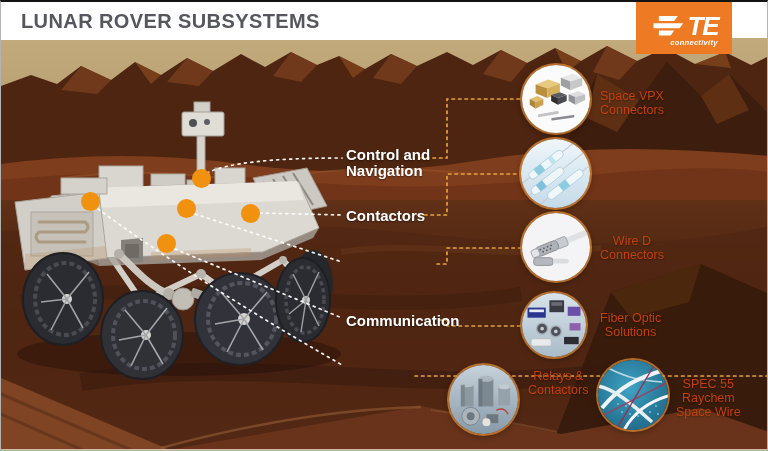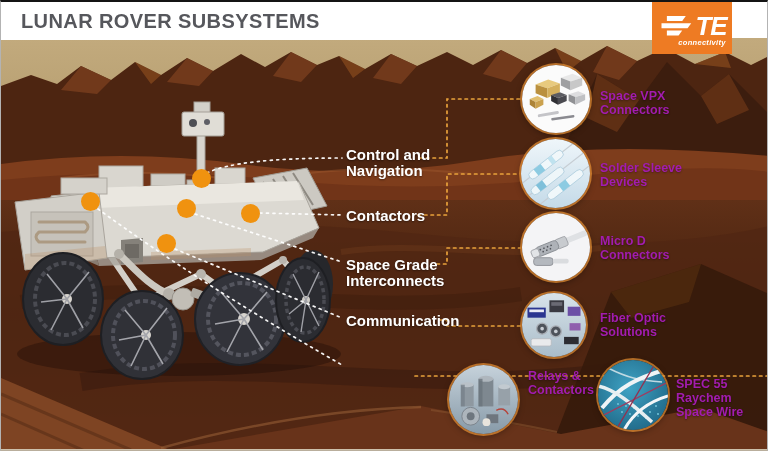--- a/index.html
+++ b/index.html
@@ -3,29 +3,29 @@
 <meta charset="utf-8">
 <style>
   html,body{margin:0;padding:0;background:#e8e8e8;font-family:"Liberation Sans",sans-serif;}
   .canvas{position:relative;width:768px;height:451px;overflow:hidden;background:#fff;
           border-top:2px solid #141414;border-bottom:1px solid #b9ae9c;
           border-left:1px solid #b3b3b3;border-right:1px solid #b3b3b3;box-sizing:border-box;}
   .scene,.connectors{position:absolute;left:0;top:0;width:768px;height:451px;}
   .scene{z-index:1;} .connectors{z-index:2;}
   .header{position:absolute;left:0;top:0;width:696px;height:38px;background:#ffffff;z-index:4;display:flex;align-items:center;}
   .title{margin-left:20px;font-size:20px;font-weight:800;letter-spacing:.4px;color:#56575c;}
-  .te-logo{position:absolute;right:35px;top:0;width:80px;height:52px;background:#ee7b23;z-index:5;
+  .te-logo{position:absolute;right:35px;top:0;width:96px;height:52px;background:#ee7b23;z-index:5;
            display:flex;flex-direction:column;align-items:center;justify-content:center;color:#fff;}
   .te-row{display:flex;align-items:center;gap:2px;margin-top:4px;}
   .te-brand{font-size:26px;font-style:italic;font-weight:800;letter-spacing:-1px;line-height:1;}
   .te-tag{font-size:7.5px;font-style:italic;font-weight:700;letter-spacing:.3px;margin:-1px 6px 0 26px;}
   .sub-label{position:absolute;z-index:3;color:#ffffff;font-size:15px;line-height:16px;font-weight:800;
              white-space:pre-line;text-shadow:0 1px 2px rgba(0,0,0,.45);}
-  .prod-label{position:absolute;z-index:3;color:#a21caf;font-size:12.5px;line-height:14px;font-weight:700;
-              white-space:pre-line;text-shadow:0 1px 2px rgba(0,0,0,.35);}
+  .prod-label{position:absolute;z-index:3;color:#c2410c;font-size:12.5px;line-height:14px;font-weight:400;
+              white-space:pre-line;text-shadow:0 1px 2px rgba(0,0,0,.35);text-align:center;}
   .dot{position:absolute;z-index:3;width:19px;height:19px;border-radius:50%;background:#f0920f;}
   .pcircle{position:absolute;z-index:3;border-radius:50%;overflow:hidden;
            box-shadow:0 0 0 2px rgba(244,153,55,.65),0 2px 7px rgba(0,0,0,.4);}
   .pcircle svg{display:block;width:100%;height:100%;}
 </style>
 </head>
 <body>
 
 <div class="canvas">
 
@@ -176,22 +176,20 @@
 
   <span class="dot" style="left:191px;top:167px"></span>
   <span class="dot" style="left:80px;top:190px"></span>
   <span class="dot" style="left:176px;top:197px"></span>
   <span class="dot" style="left:240px;top:202px"></span>
   <span class="dot" style="left:156px;top:232px"></span>
 
   <div class="sub-label" style="left:345px;top:145px">Control and
 Navigation</div>
   <div class="sub-label" style="left:345px;top:206px">Contactors</div>
-  <div class="sub-label" style="left:345px;top:255px">Space Grade
-Interconnects</div>
   <div class="sub-label" style="left:345px;top:311px">Communication</div>
 
   <div class="pcircle" style="left:521px;top:63px;width:68px;height:68px">
     <svg viewBox="0 0 70 70">
       <rect width="70" height="70" fill="#fbfbfb"></rect>
       <polygon points="14,20 27,15 39,19 26,24" fill="#e8ca7e"></polygon>
         <polygon points="14,20 26,24 26,34 14,29" fill="#ba903f"></polygon>
         <polygon points="26,24 39,19 39,28 26,34" fill="#d5b05d"></polygon>
       <polygon points="40,13 52,9 62,13 50,17" fill="#e8e8e8"></polygon>
         <polygon points="40,13 50,17 50,26 40,21" fill="#9fa0a2"></polygon>
@@ -325,23 +323,21 @@
       <path d="M4 48 C 22 26 40 18 66 10" stroke="#eff4f6" stroke-width="4" fill="none"></path>
       <path d="M0 26 C 18 30 34 44 54 62" stroke="#e6eef1" stroke-width="3.5" fill="none"></path>
       <path d="M26 70 C 36 52 50 42 70 36" stroke="#f2f6f8" stroke-width="3" fill="none"></path>
       <path d="M0 58 L70 22" stroke="#a23a5e" stroke-width="1.4" fill="none"></path>
       <path d="M18 70 L58 2" stroke="#93314f" stroke-width="1.4" fill="none"></path>
     </svg>
   </div>
 
   <div class="prod-label" style="left:599px;top:87px">Space VPX
 Connectors</div>
-  <div class="prod-label" style="left:599px;top:159px">Solder Sleeve
-Devices</div>
-  <div class="prod-label" style="left:599px;top:232px">Micro D
+  <div class="prod-label" style="left:599px;top:232px">Wire D
 Connectors</div>
   <div class="prod-label" style="left:599px;top:309px">Fiber Optic
 Solutions</div>
   <div class="prod-label" style="left:527px;top:367px">Relays &amp;
 Contactors</div>
   <div class="prod-label" style="left:675px;top:375px">SPEC 55
 Raychem
 Space Wire</div>
 
 </div>

